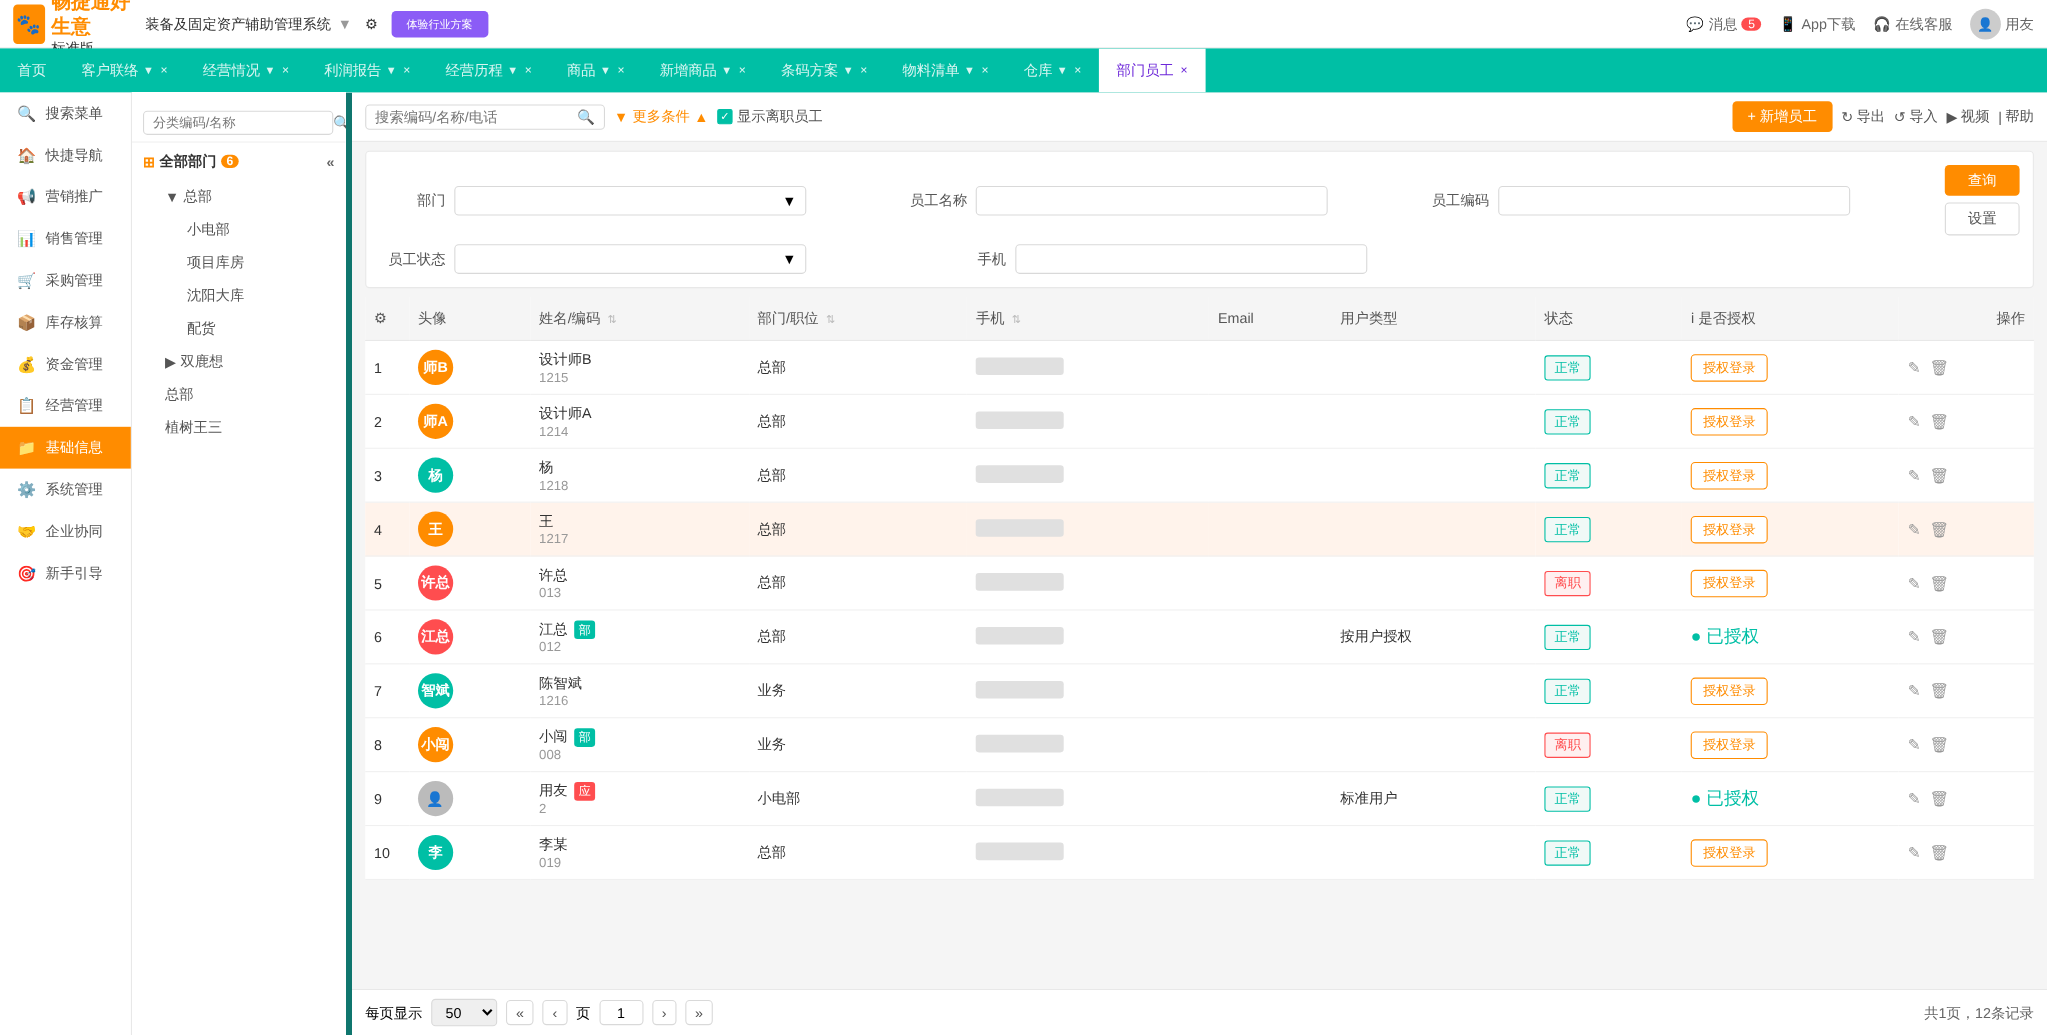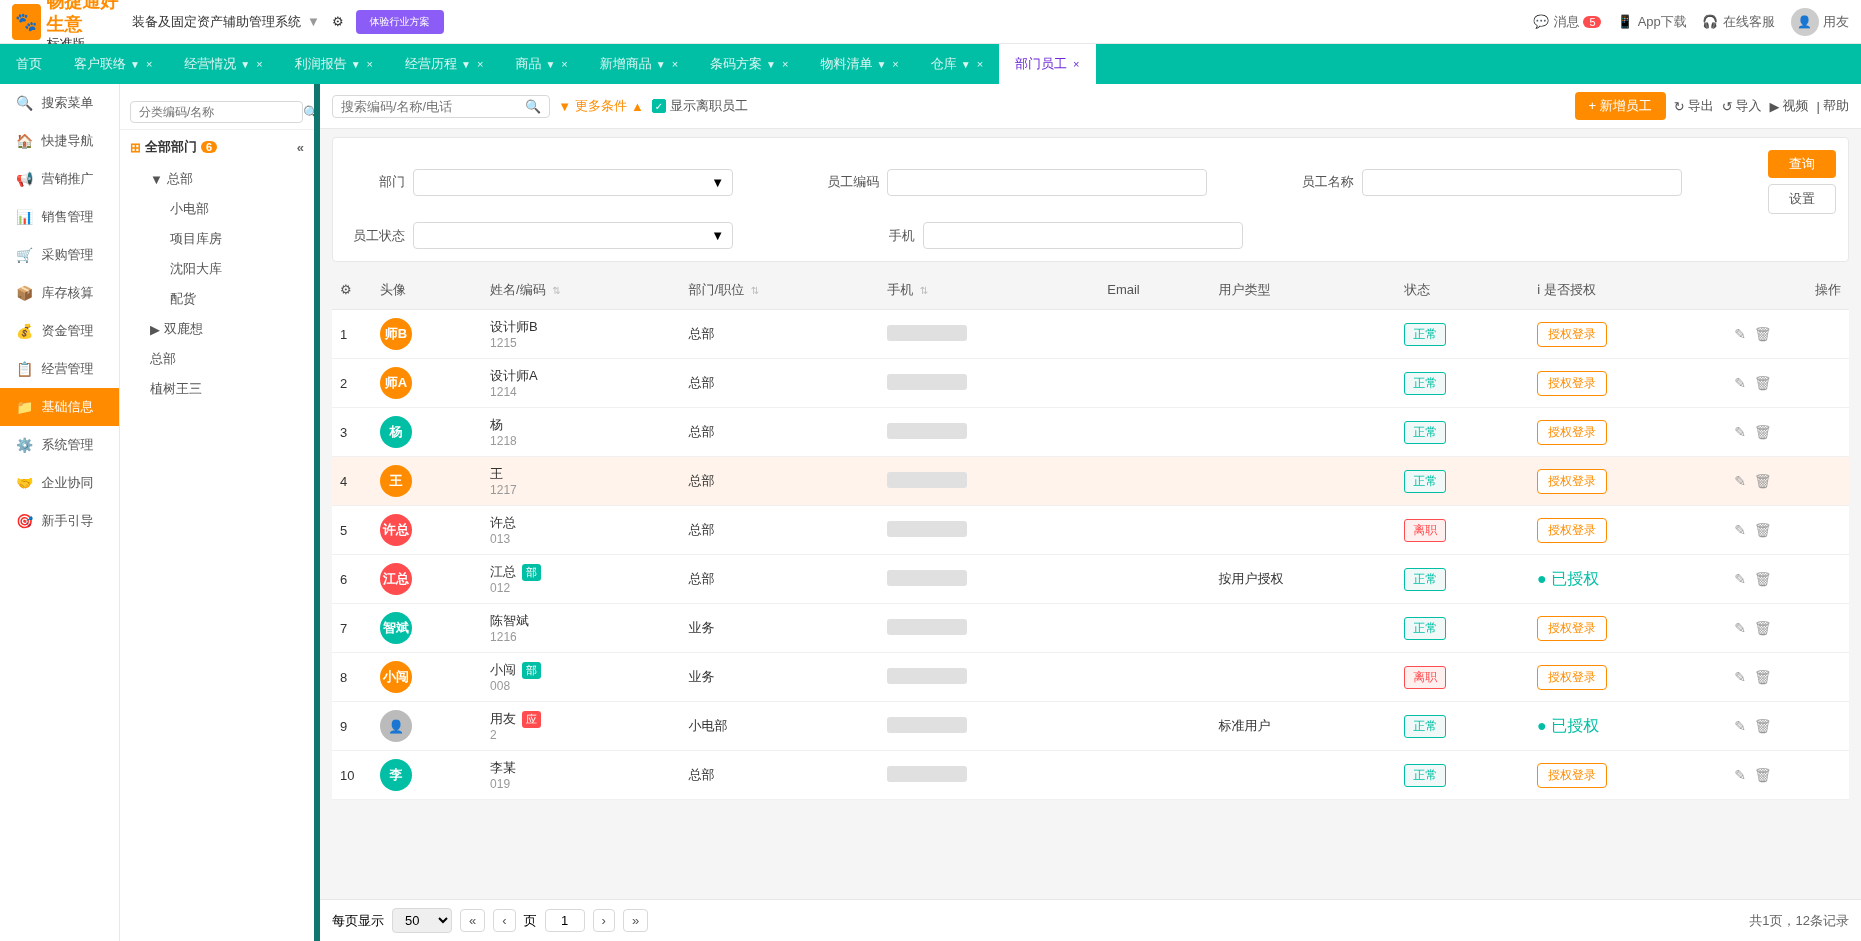--- a/index.html
+++ b/index.html
@@ -322,25 +322,25 @@
       <div class="filter-bar">
         <div class="filter-row">
           <div class="filter-item">
             <span class="filter-label">部门</span>
             <div class="filter-select">
               <span></span>
               <span>▼</span>
             </div>
           </div>
           <div class="filter-item">
+            <span class="filter-label">员工名称</span>
+            <input class="filter-input" type="text" style="">
+          </div>
+          <div class="filter-item">
             <span class="filter-label">员工编码</span>
-            <input class="filter-input" type="text" style="">
-          </div>
-          <div class="filter-item">
-            <span class="filter-label">员工名称</span>
             <input class="filter-input" type="text" style="">
           </div>
           <div class="filter-actions">
             <button class="query-btn">查询</button>
             <button class="reset-btn">设置</button>
           </div>
         </div>
         <div class="filter-row">
           <div class="filter-item">
             <span class="filter-label">员工状态</span>

